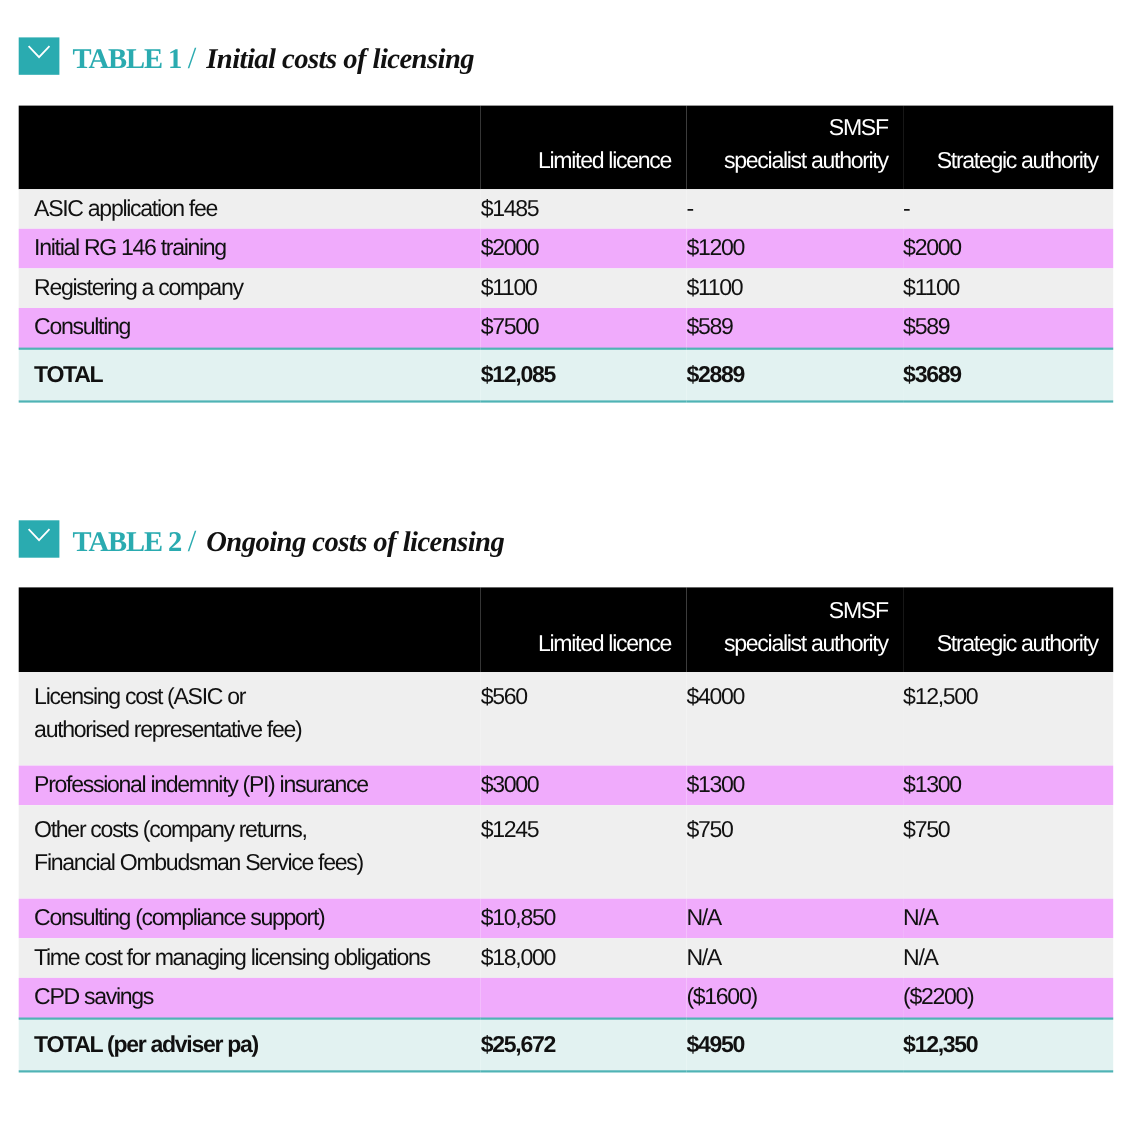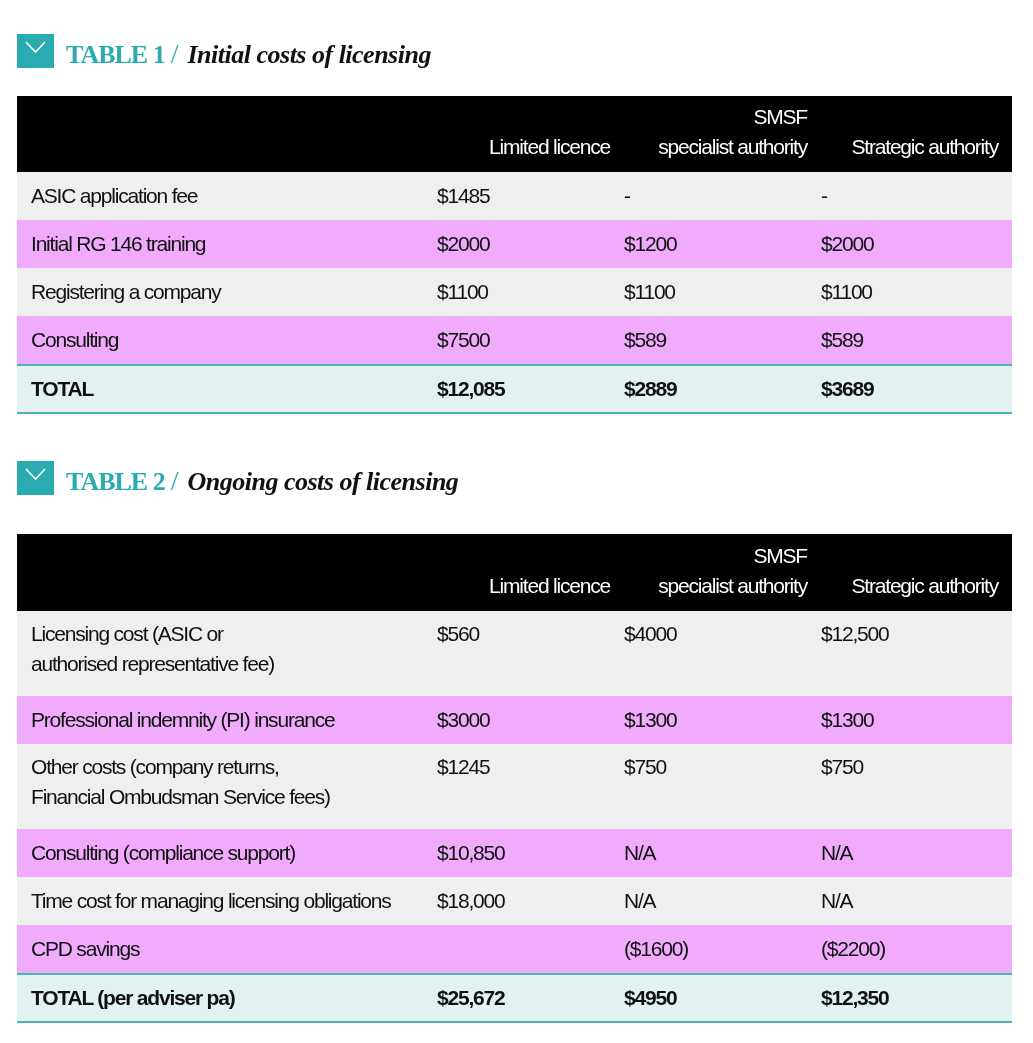--- a/index.html
+++ b/index.html
@@ -13,21 +13,21 @@
                  font-size: 26px; font-weight: bold; color: #2aabb0; letter-spacing: -1px; white-space: nowrap; }
   .title-slash { font-weight: normal; color: #2aabb0; margin: 0 10px 0 6px; font-size: 28px; }
   .title-sub { font-family: "Liberation Serif", "DejaVu Serif", serif; font-style: italic; font-weight: bold;
                color: #111; letter-spacing: -0.5px; }
   table { border-collapse: collapse; width: 995px; table-layout: fixed; }
   col.c0 { width: 420px; } col.c1 { width: 187px; } col.c2 { width: 197px; } col.c3 { width: 191px; }
   thead tr { background: #000; }
   thead th { color: #fff; font-weight: normal; font-size: 21px; letter-spacing: -1.2px; text-align: right;
              vertical-align: bottom; padding: 0 14px 10px 0; line-height: 30px; }
   thead th:first-child { padding: 0; }
-  tbody td { font-size: 21px; letter-spacing: -1.2px; padding: 0 14px 0 14px; height: 48px; vertical-align: middle;
+  tbody td { font-size: 21px; letter-spacing: -1.2px; padding: 0 14px 0 14px; height: 36px; vertical-align: middle;
              line-height: 30px; }
   tbody td.num { text-align: left; padding-left: 0; }
   tr.gray td { background: #efefef; }
   tr.white td { background: #f0abfc; }
   tr.tall td { height: 77px; vertical-align: top; padding-top: 8px; margin-top: 20px; }
   tr.total td { background: #e2f2f1; font-weight: bold; border-top: 2px solid #4fb3b5; border-bottom: 2px solid #4fb3b5; height: 46px; }
   .hdr-h1 { height: 76px; }
   .hdr-h2 { height: 77px; }
 </style>
 </head>
@@ -90,21 +90,21 @@
       <tr class="total">
         <td>TOTAL</td>
         <td class="num">$12,085</td>
         <td class="num">$2889</td>
         <td class="num">$3689</td>
       </tr>
     </tbody>
   </table>
 </div>
 
-<div class="section" style="top:461px;">
+<div class="section" style="top:473px;">
   <div class="title-row">
     <div class="chev-box">
       <svg width="21" height="14" viewBox="0 0 21 14">
           <polyline points="1,2 10.5,12 20,2" fill="none" stroke="#ffffff" stroke-width="1.6"></polyline>
         </svg>
     </div>
     <div class="title-label">
       <span>TABLE 2</span><span class="title-slash">/</span><span class="title-sub">Ongoing costs of licensing</span>
     </div>
   </div>

